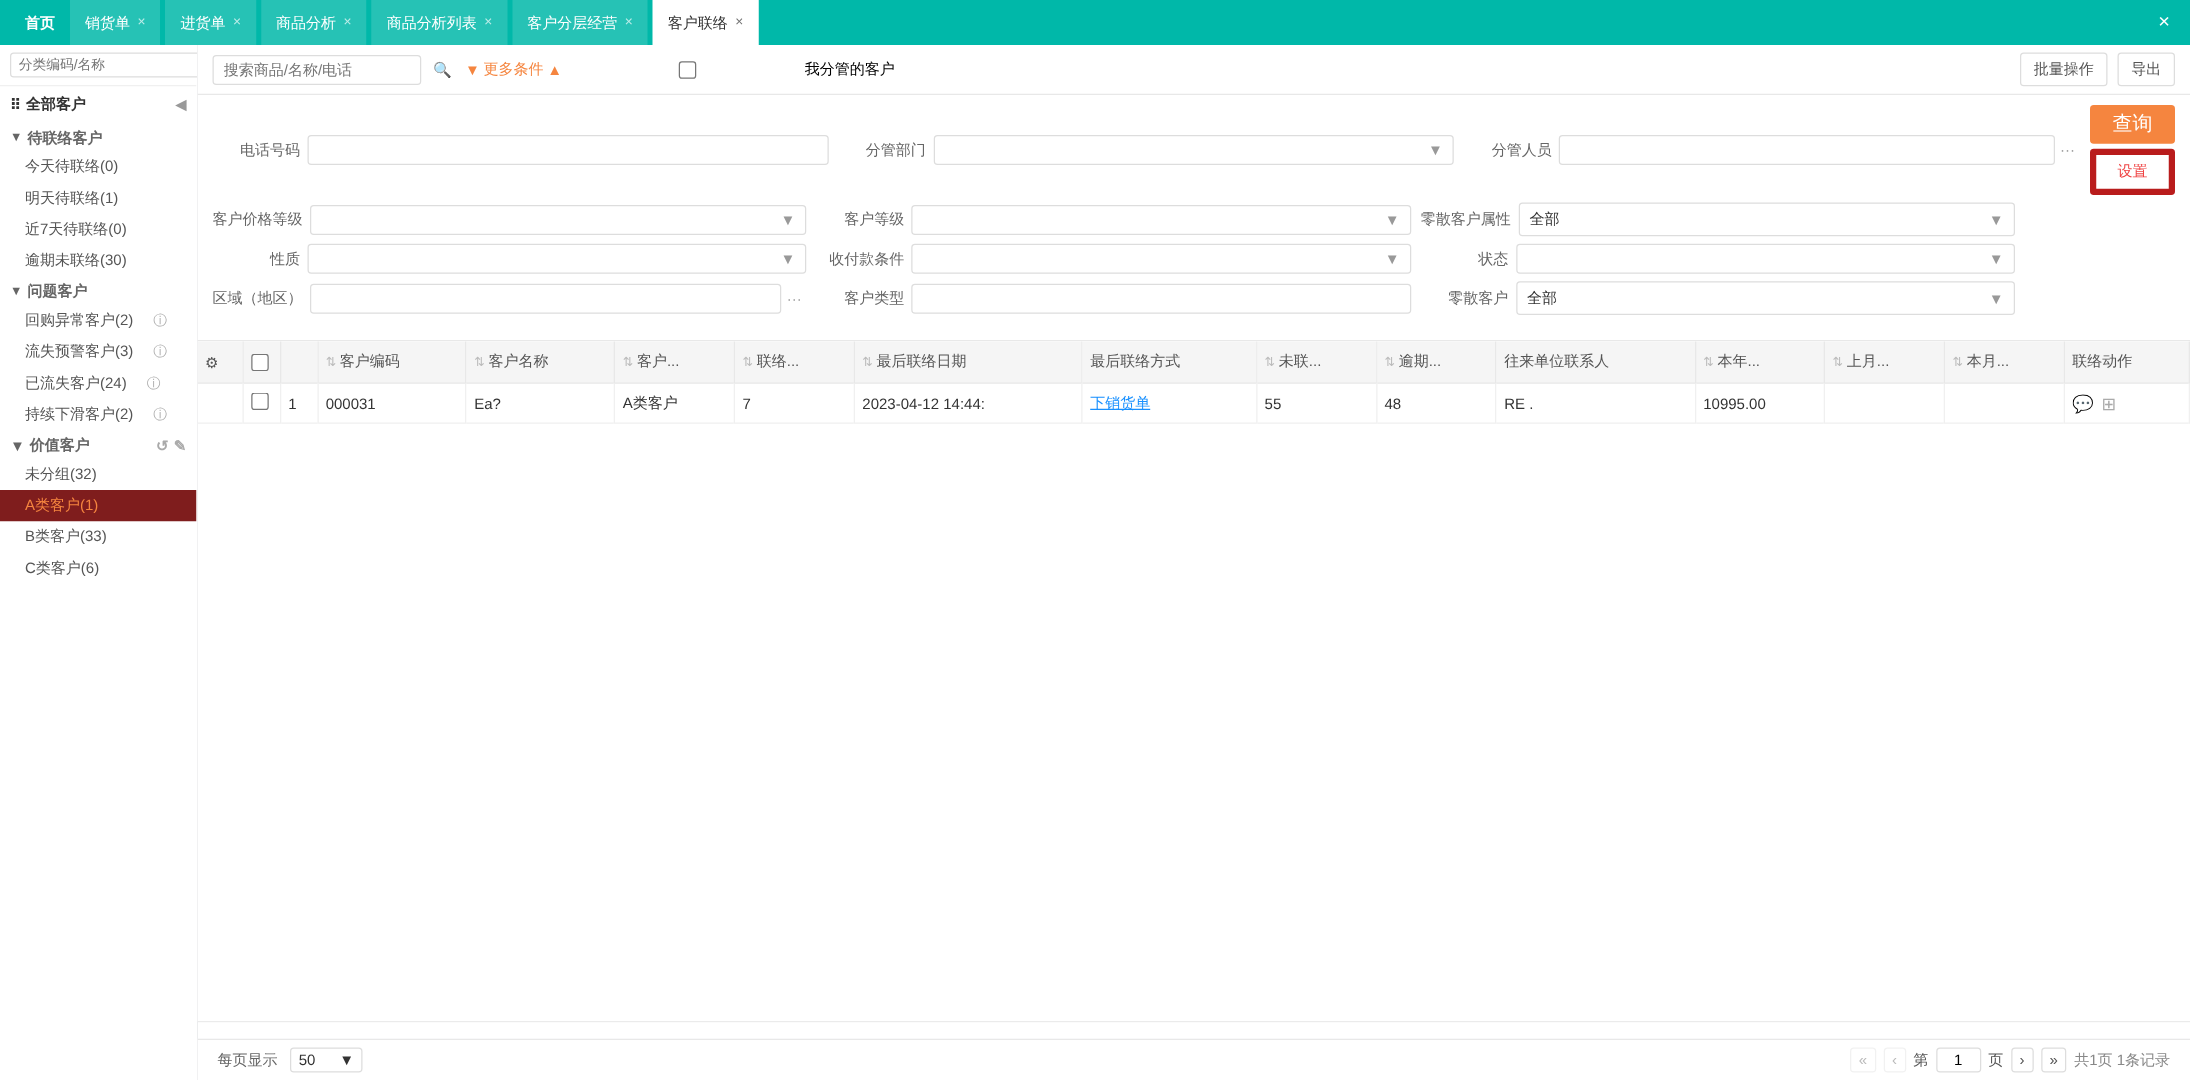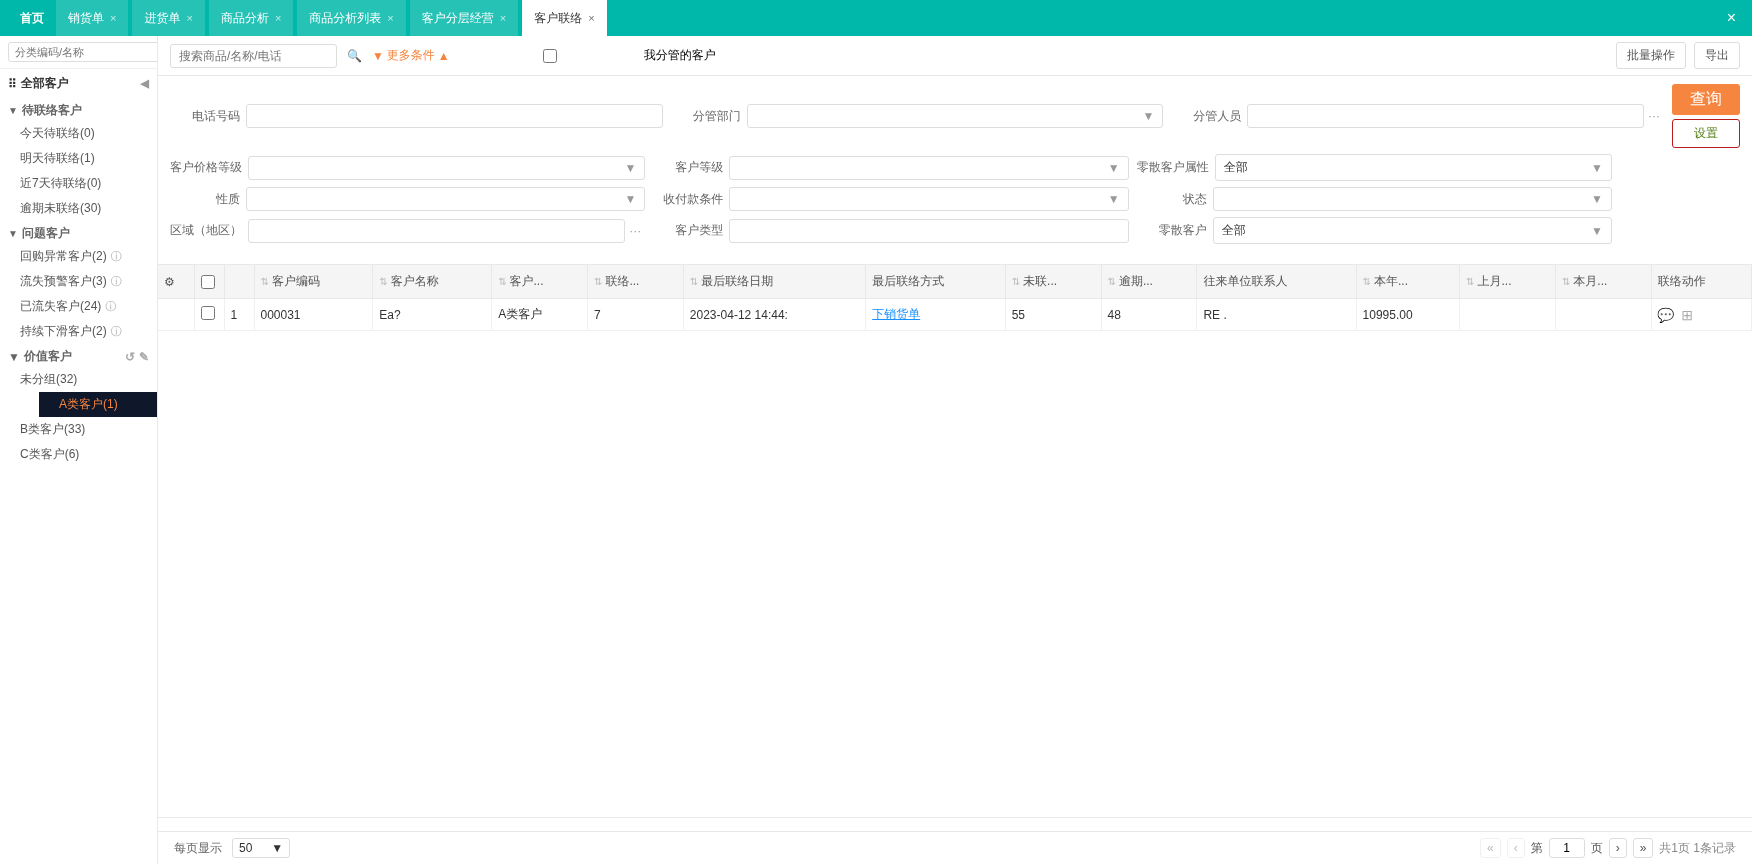--- a/index.html
+++ b/index.html
@@ -109,28 +109,27 @@
     }
     .sidebar-item {
       padding: 4px 8px 4px 20px;
       color: #555;
       cursor: pointer;
       white-space: nowrap;
       overflow: hidden;
       text-overflow: ellipsis;
     }
     .sidebar-item.active {
-      background: #0f172a;
+      background: #7f1d1d;
       color: #f5853f;
-      margin-left: 39px;
     }
     .sidebar-item-with-icon {
       display: flex;
       align-items: center;
-      gap: 4px;
+      gap: 16px;
     }
     .sidebar-item-with-icon .info-icon {
       color: #aaa;
       font-size: 11px;
     }
     .sidebar-value-header {
       display: flex;
       align-items: center;
       padding: 4px 8px 2px 8px;
       color: #666;
@@ -273,22 +272,22 @@
       background: #f5853f;
       color: #fff;
       border: none;
       border-radius: 3px;
       cursor: pointer;
       font-size: 16px;
     }
     .btn-setting {
       padding: 5px 7px;
       background: #fff;
-      color: #4d7c0f;
-      border: 1px solid #b91c1c;
+      color: #ef4444;
+      border: 5px solid #b91c1c;
       border-radius: 3px;
       cursor: pointer;
     }
     .query-btns {
       display: flex;
       flex-direction: column;
       gap: 4px;
     }
 
     

